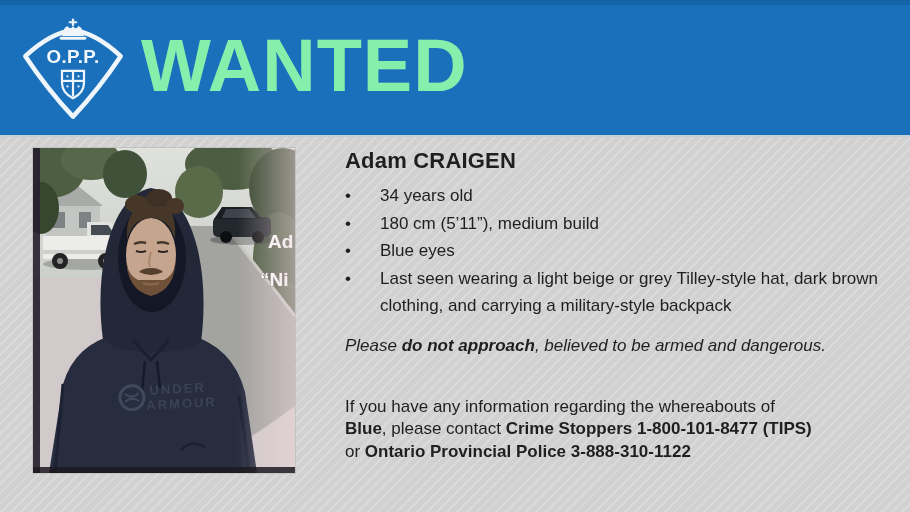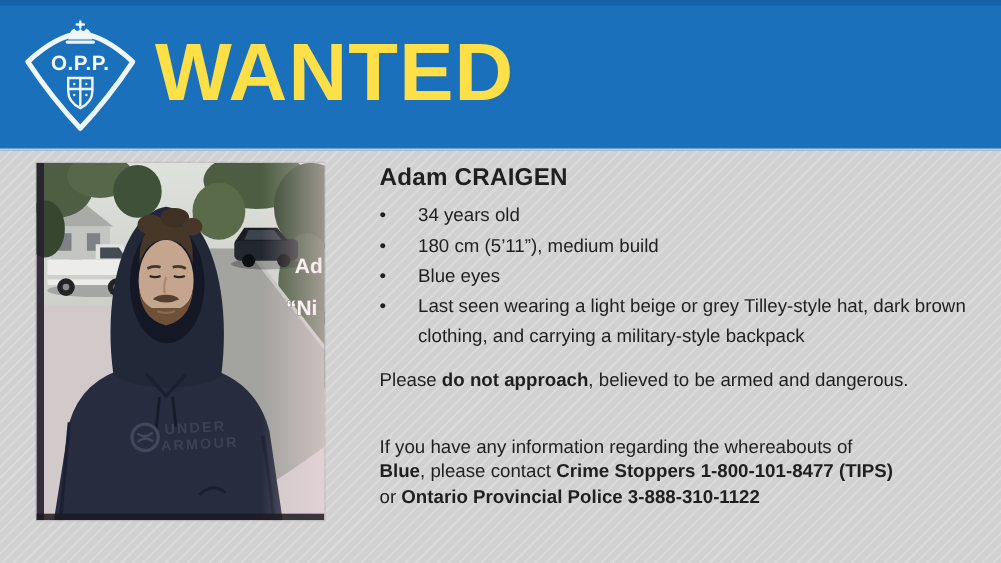--- a/index.html
+++ b/index.html
@@ -26,21 +26,21 @@
   }
   .opp-logo {
     position: absolute; left: 18px; top: 8px;
     width: 110px; height: 112px;
   }
   .wanted-title {
     position: absolute; left: 141px; top: 24px;
     margin: 0;
     font-size: 74px; line-height: 74px;
     font-weight: bold; letter-spacing: 1px;
-    color: #fde047;
+    color: #86efac;
   }
   
   .photo-panel {
     position: absolute; left: 33px; top: 148px;
     width: 262px; height: 325px;
     background: #cfc8ca;
     box-shadow: 0 0 0 1px rgba(0,0,0,0.08);
     overflow: hidden;
   }
   .photo-panel svg { display: block; }
@@ -52,21 +52,21 @@
   }
   .subject-name {
     margin: 0 0 10px 0;
     font-size: 22px; font-weight: bold; line-height: 22px;
     letter-spacing: 0.2px;
   }
   .bullet-list { margin: 0; padding: 0; }
   .bullet-row { display: flex; line-height: 27.5px; }
   .bullet-marker { width: 35px; flex: 0 0 35px; }
   .bullet-text { flex: 1; }
-  .warning-line { margin: 13px 0 0 0; line-height: 26px; }
+  .warning-line { margin: 13px 0 0 0; line-height: 26px; font-style: italic; }
   .contact-block { margin: 37px 0 0 0; line-height: 22.5px; }
   b { font-weight: bold; }
 </style>
 </head>
 <body>
 
 <div class="poster">
 
   <header class="header-band">
     <svg class="opp-logo" viewBox="0 0 120 116" xmlns="http://www.w3.org/2000/svg">

